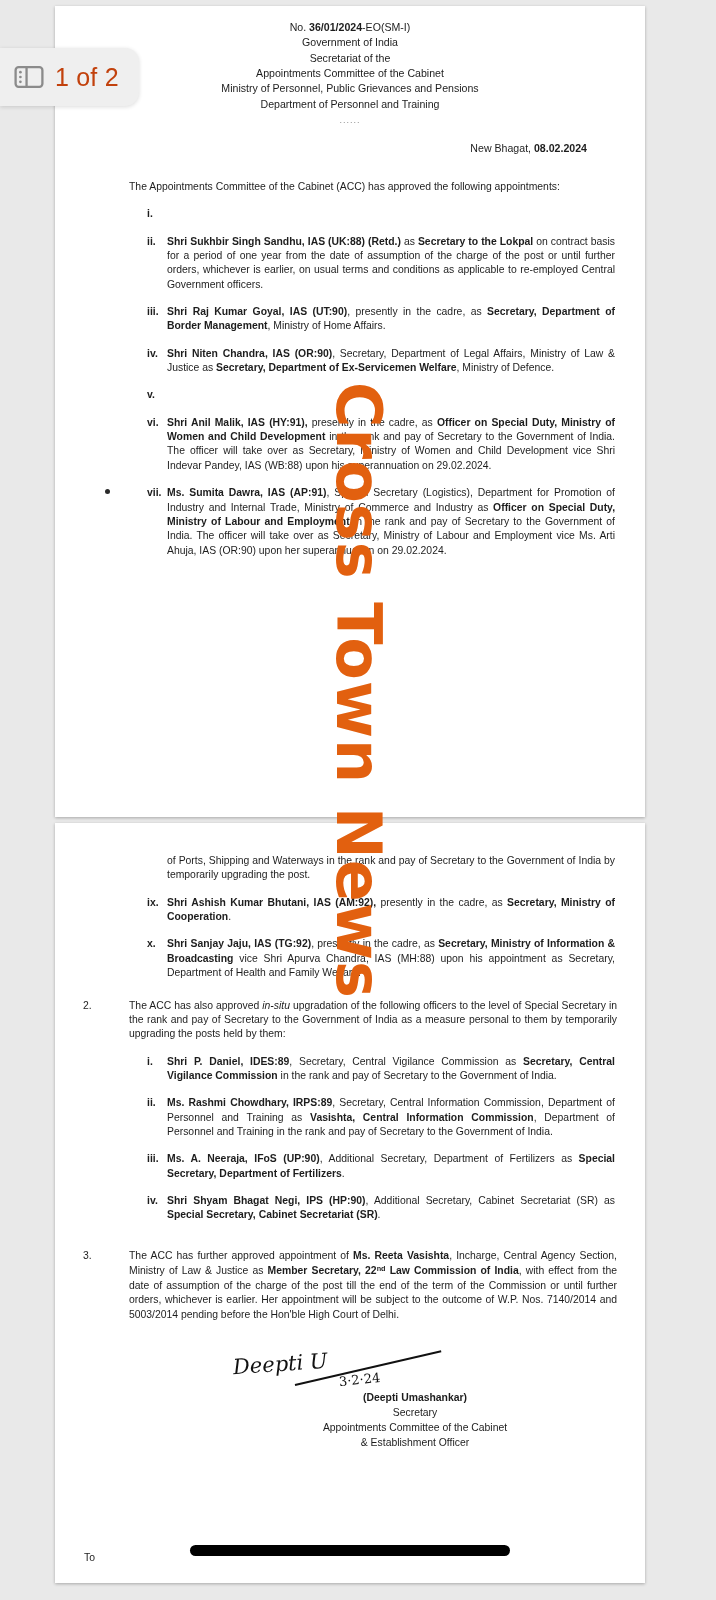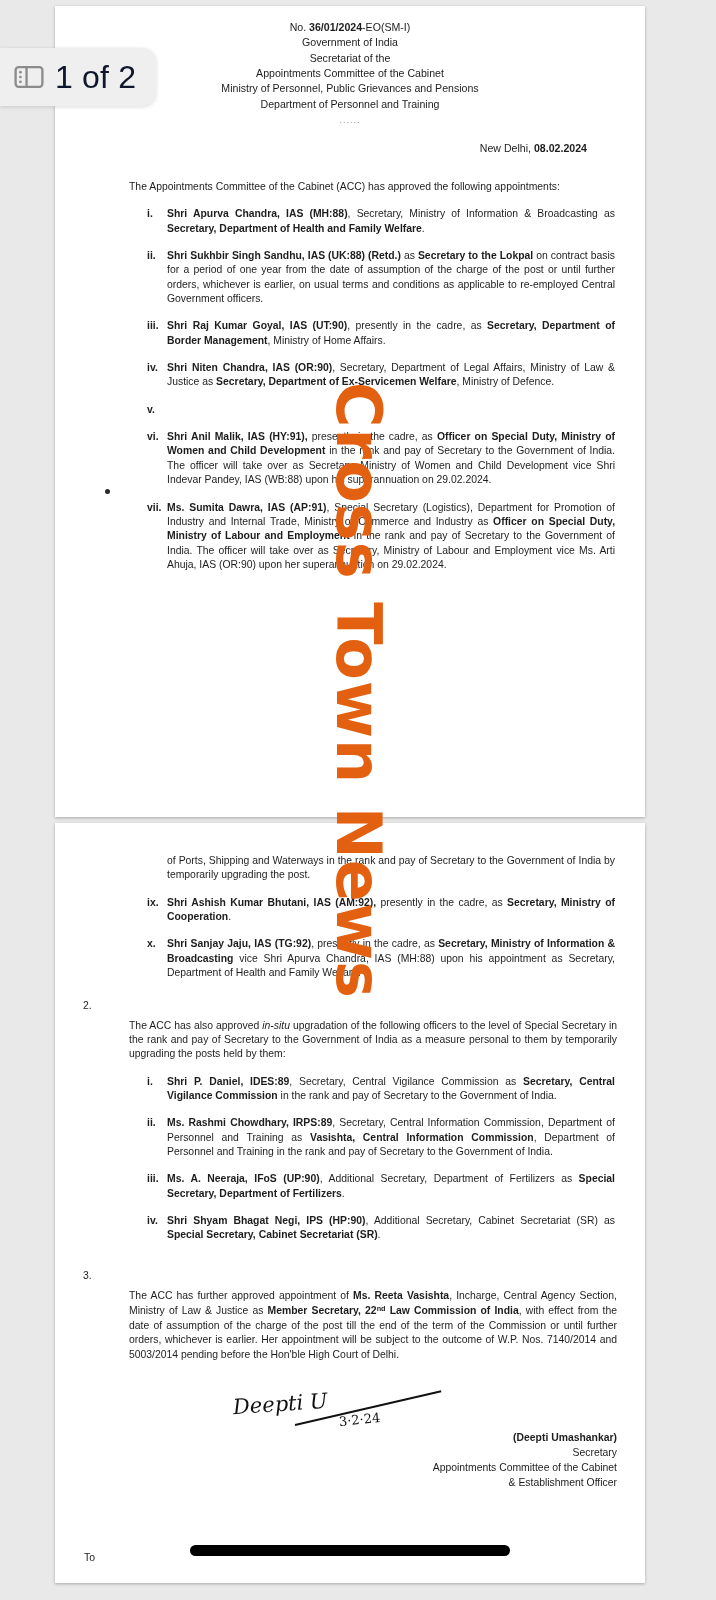--- a/index.html
+++ b/index.html
@@ -97,21 +97,20 @@
     display: flex;
     margin-top: 18px;
     text-align: justify;
   }
   .para-num .num {
     flex: 0 0 46px;
   }
   .para-num .body {
     flex: 1 1 auto;
     text-align: justify;
-    margin-top: 20px;
   }
 
   b, strong { font-weight: bold; }
   i, em { font-style: italic; }
   sup { font-size: 70%; vertical-align: super; }
 
   
   .sign-wrap {
     margin-top: 26px;
     text-align: center;
@@ -142,21 +141,21 @@
   }
   .sig-stroke {
     position: absolute;
     left: 62px; top: 36px;
     width: 150px; height: 2px;
     background: #111;
     transform: rotate(-13deg);
     transform-origin: left center;
   }
   .sign-lines {
-    text-align: right;
+    text-align: center;
     font-size: 10.4px;
     line-height: 1.45;
     padding-left: 130px;
   }
   .sign-lines .nm { font-weight: bold; }
 
   .redaction {
     position: absolute;
     left: 190px;
     top: 1545px;
@@ -224,22 +223,22 @@
     background: #efefef;
     border-radius: 0 14px 14px 0;
     box-shadow: 0 1px 4px rgba(0,0,0,.14);
     z-index: 20;
   }
   .page-badge .glyph {
     width: 30px; height: 24px;
     flex: 0 0 auto;
   }
   .page-badge .label {
-    font-size: 32px;
-    color: #0f172a;
+    font-size: 25px;
+    color: #c2410c;
     font-family: "Liberation Sans", sans-serif;
     line-height: 1;
     letter-spacing: .2px;
   }
 </style>
 </head>
 <body>
 
 <div id="viewer">
 
@@ -249,28 +248,27 @@
       <div class="letterhead">
         <div><span>No. </span><b>36/01/2024</b><span>-EO(SM-I)</span></div>
         <div>Government of India</div>
         <div>Secretariat of the</div>
         <div>Appointments Committee of the Cabinet</div>
         <div>Ministry of Personnel, Public Grievances and Pensions</div>
         <div>Department of Personnel and Training</div>
         <div class="dots">......</div>
       </div>
 
-      <div class="place-date"><span>New Delhi, </span><b>08.02.2024</b></div>
+      <div class="place-date"><span>New Bhagat, </span><b>08.02.2024</b></div>
 
       <div class="lead-para">The Appointments Committee of the Cabinet (ACC) has approved the following appointments:</div>
 
       <ul class="clauses" id="appointments-list">
           <li class="clause">
             <span class="rn">i.</span>
-            <span class="body"><b>Shri Apurva Chandra, IAS (MH:88)</b><span>, Secretary, Ministry of Information &amp; Broadcasting as </span><b>Secretary, Department of Health and Family Welfare</b><span>.</span></span>
           </li>
           <li class="clause">
             <span class="rn">ii.</span>
             <span class="body"><b>Shri Sukhbir Singh Sandhu, IAS (UK:88) (Retd.)</b><span> as </span><b>Secretary to the Lokpal</b><span> on contract basis for a period of one year from the date of assumption of the charge of the post or until further orders, whichever is earlier, on usual terms and conditions as applicable to re-employed Central Government officers.</span></span>
           </li>
           <li class="clause">
             <span class="rn">iii.</span>
             <span class="body"><b>Shri Raj Kumar Goyal, IAS (UT:90)</b><span>, presently in the cadre, as </span><b>Secretary, Department of Border Management</b><span>, Ministry of Home Affairs.</span></span>
           </li>
           <li class="clause">

